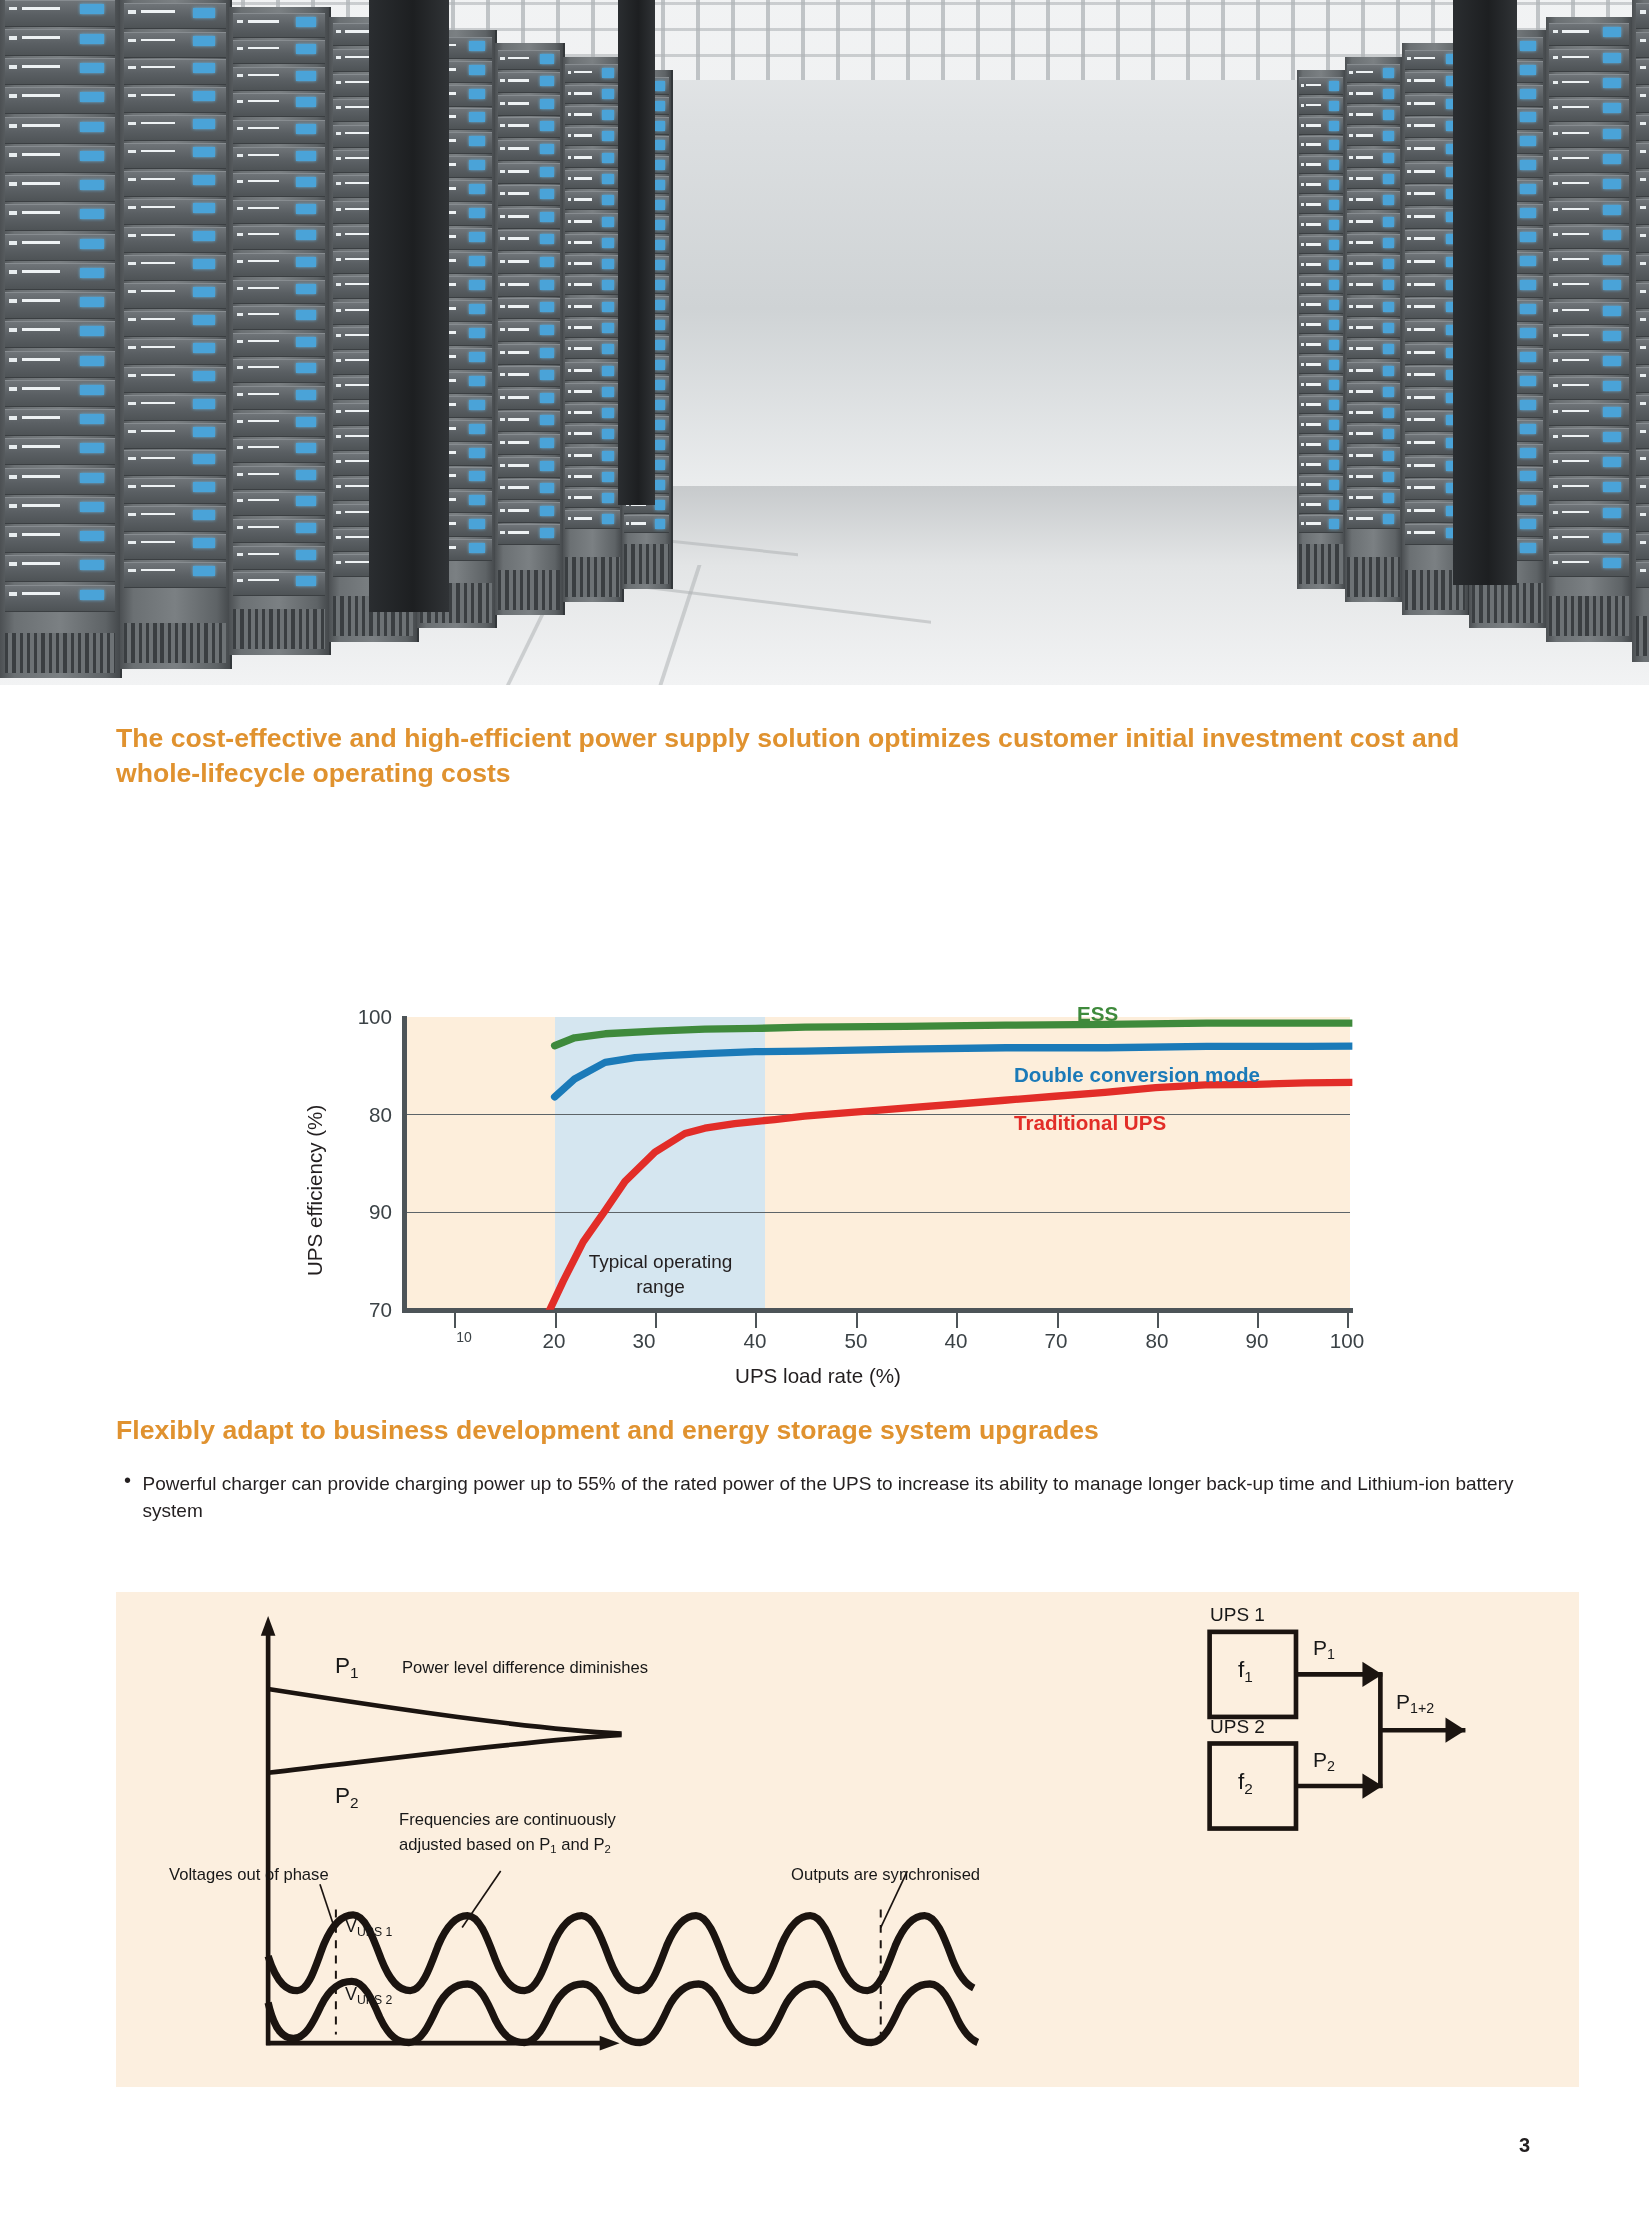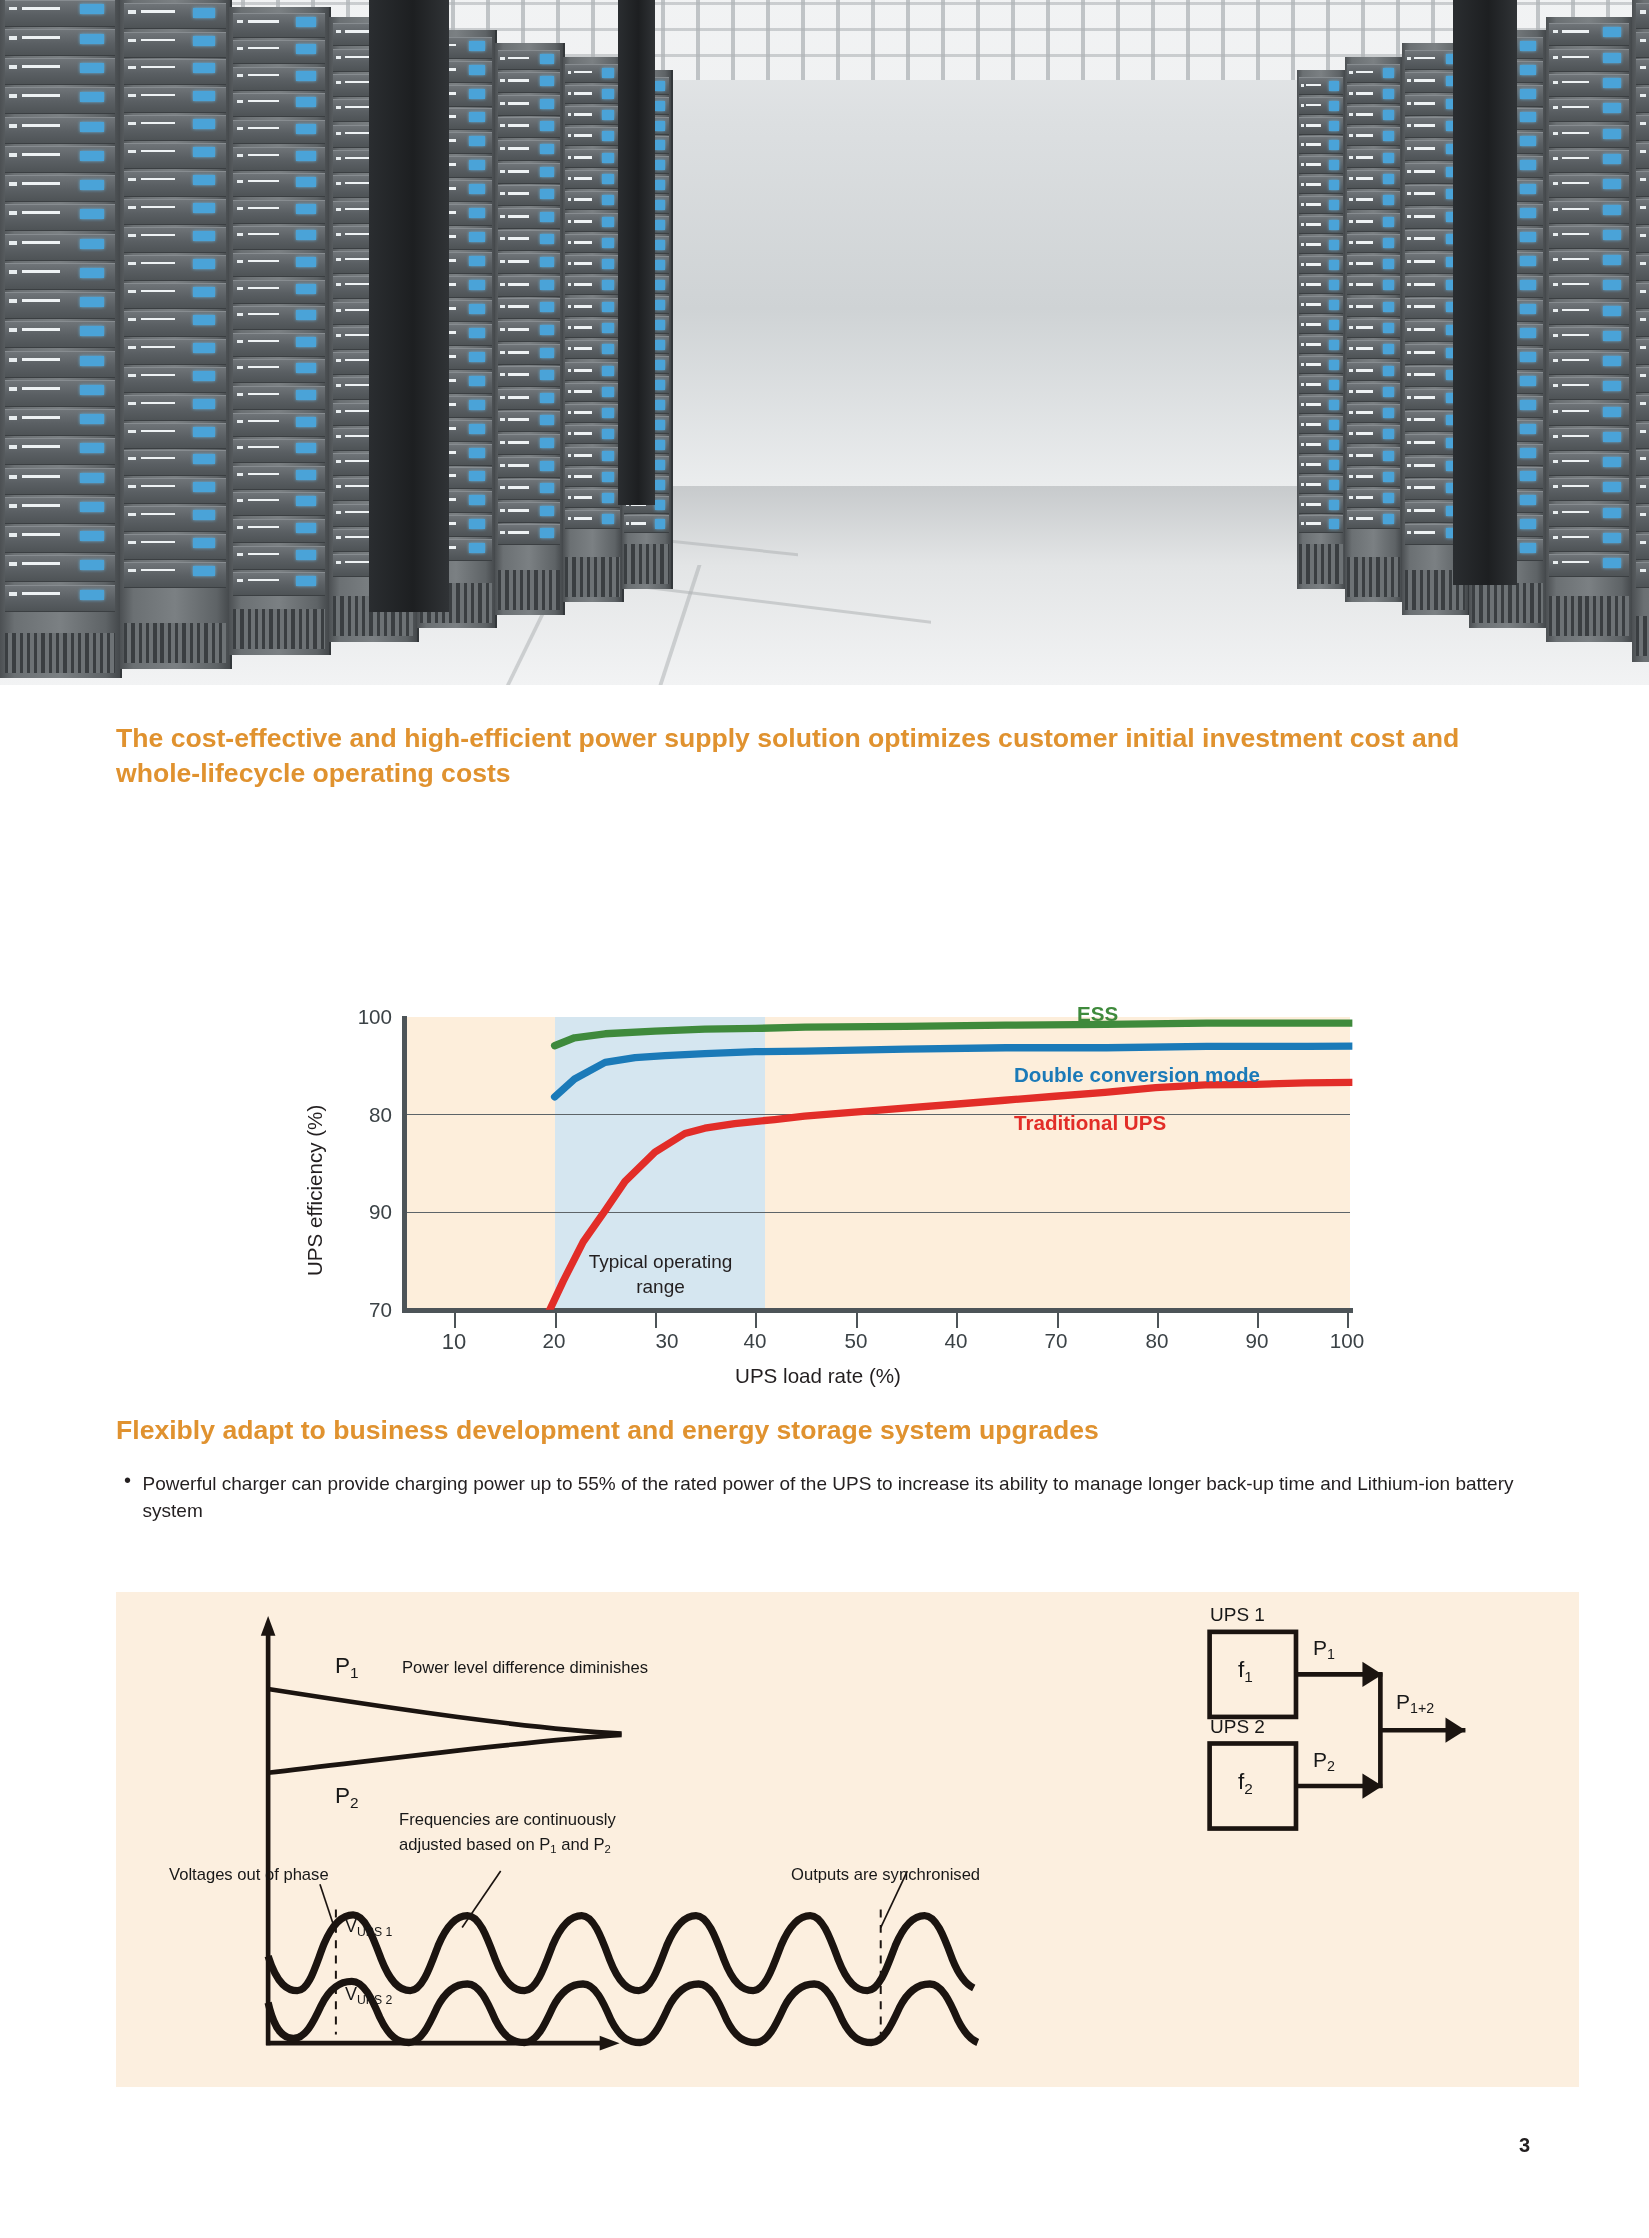--- a/index.html
+++ b/index.html
@@ -1662,23 +1662,23 @@
   <div class="xtick" style="left:269px;top:316px;height:14.6px;"></div>
   <div class="xtick" style="left:369px;top:316px;height:14.6px;"></div>
   <div class="xtick" style="left:469px;top:316px;height:14.6px;"></div>
   <div class="xtick" style="left:570px;top:316px;height:14.6px;"></div>
   <div class="xtick" style="left:670px;top:316px;height:14.6px;"></div>
   <div class="xtick" style="left:771px;top:316px;height:14.6px;"></div>
   <div class="xtick" style="left:871px;top:316px;height:14.6px;"></div>
   <div class="xtick" style="left:971px;top:316px;height:14.6px;"></div>
   <div class="xtick" style="left:1061px;top:316px;height:14.6px;"></div>
 
-  <div class="xtick-lbl" style="left:135px;top:332px;width:66px;font-size:22px;">10</div>
+  <div class="xtick-lbl" style="left:145px;top:332px;width:66px;font-size:14px;">10</div>
   <div class="xtick-lbl" style="left:235px;top:332px;width:66px;font-size:20.6px;">20</div>
-  <div class="xtick-lbl" style="left:348px;top:332px;width:66px;font-size:20.6px;">30</div>
+  <div class="xtick-lbl" style="left:325px;top:332px;width:66px;font-size:20.6px;">30</div>
   <div class="xtick-lbl" style="left:436px;top:332px;width:66px;font-size:20.6px;">40</div>
   <div class="xtick-lbl" style="left:537px;top:332px;width:66px;font-size:20.6px;">50</div>
   <div class="xtick-lbl" style="left:637px;top:332px;width:66px;font-size:20.6px;">40</div>
   <div class="xtick-lbl" style="left:737px;top:332px;width:66px;font-size:20.6px;">70</div>
   <div class="xtick-lbl" style="left:838px;top:332px;width:66px;font-size:20.6px;">80</div>
   <div class="xtick-lbl" style="left:938px;top:332px;width:66px;font-size:20.6px;">90</div>
   <div class="xtick-lbl" style="left:1028px;top:332px;width:66px;font-size:20.6px;">100</div>
 
   <div class="ylabel" style="left:17.3px;top:279px;font-size:20.6px;">UPS efficiency (%)</div>
   <div class="xlabel" style="left:359px;top:367px;width:346px;font-size:20.6px;">UPS load rate (%)</div>

